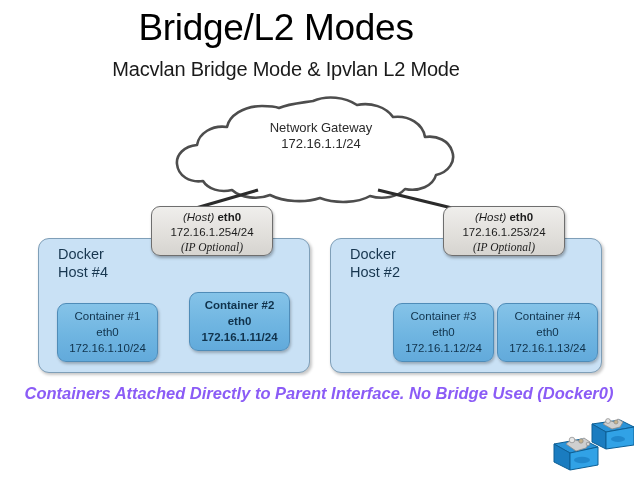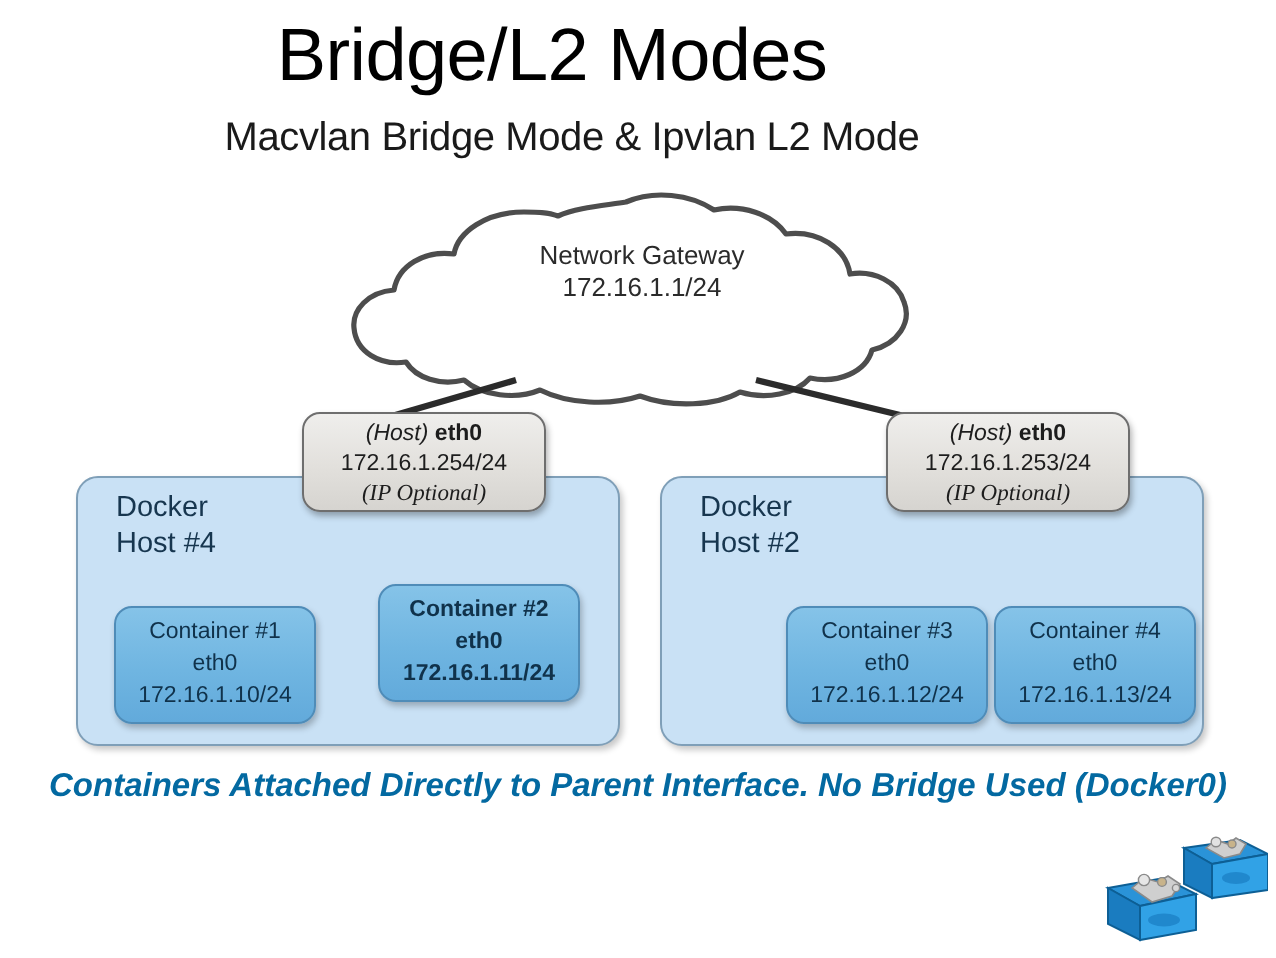--- a/index.html
+++ b/index.html
@@ -140,21 +140,21 @@
   .caption {
     position: absolute;
     left: 0;
     top: 383px;
     width: 638px;
     text-align: center;
     font-size: 16.5px;
     line-height: 20px;
     font-style: italic;
     font-weight: bold;
-    color: #0369a1;
+    color: #8b5cf6;
     white-space: nowrap;
   }
 
   
   #crates-icon {
     position: absolute;
     left: 548px;
     top: 418px;
     width: 86px;
     height: 58px;

